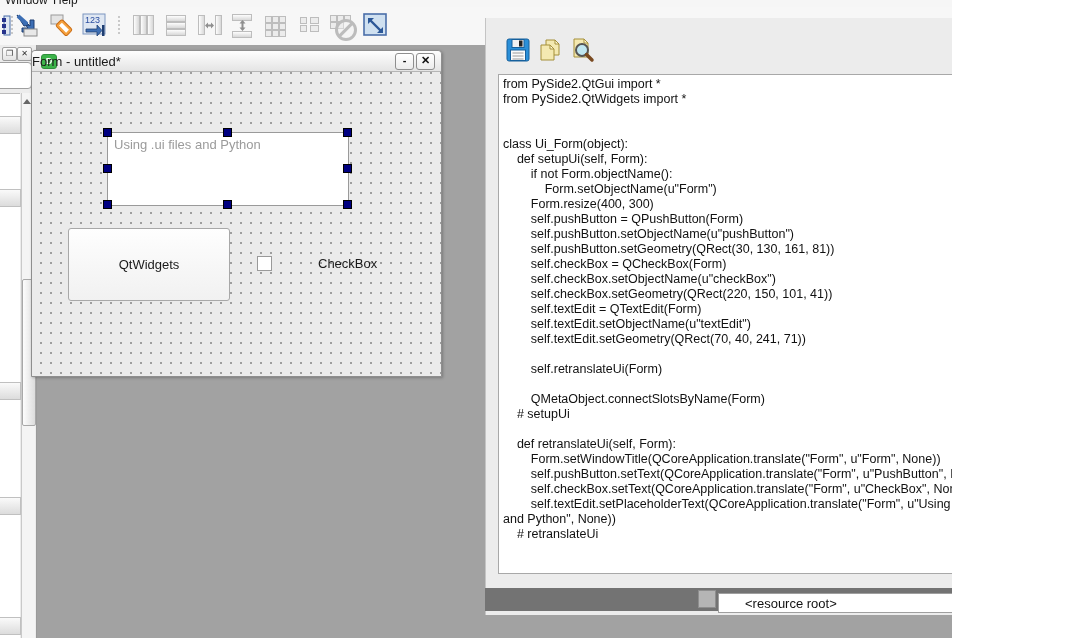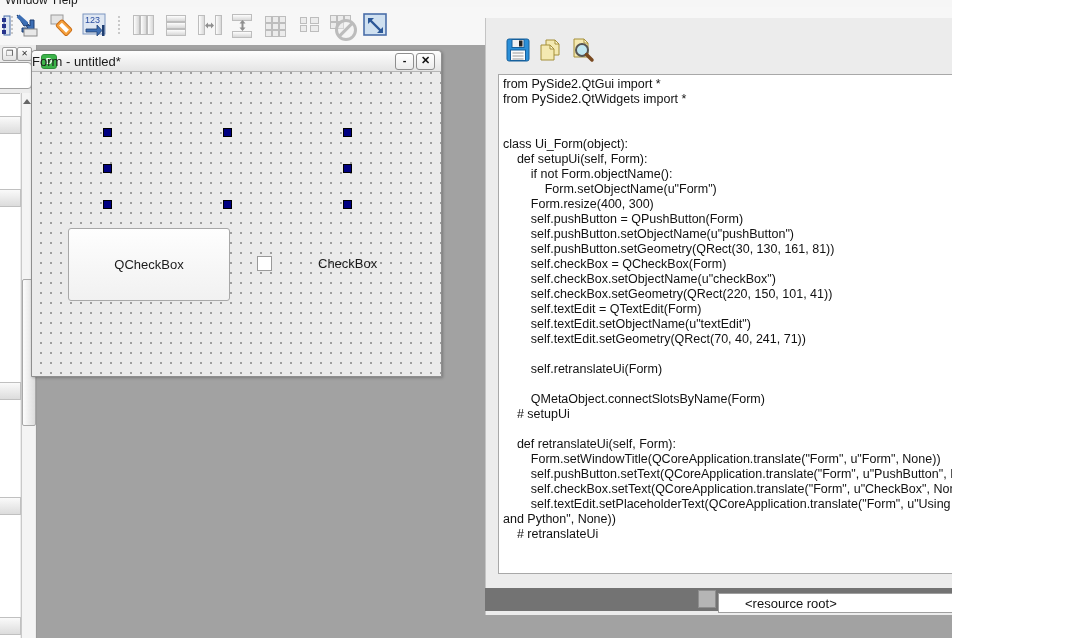--- a/index.html
+++ b/index.html
@@ -237,32 +237,35 @@
 
   <div class="abs formwin">
     <div class="titlebar">
       <div class="fw-icon">D</div>
       <div class="fw-title">Form - untitled*</div>
       <div class="fw-btn fw-min">-</div>
       <div class="fw-btn fw-close">✕</div>
     </div>
     <div class="fw-canvas">
 
+      <div class="textedit">
+        <div class="ph">Using .ui files and Python</div>
+      </div>
 
       <div class="handle" style="left:71px;top:56px;"></div>
       <div class="handle" style="left:191px;top:56px;"></div>
       <div class="handle" style="left:311px;top:56px;"></div>
       <div class="handle" style="left:71px;top:92px;"></div>
       <div class="handle" style="left:311px;top:92px;"></div>
       <div class="handle" style="left:71px;top:128px;"></div>
       <div class="handle" style="left:191px;top:128px;"></div>
       <div class="handle" style="left:311px;top:128px;"></div>
 
       <div class="pushbtn">
-        <span>QCheckBox</span>
+        <span>QtWidgets</span>
       </div>
 
       <div class="checkbox">
         <div class="box"></div>
         <div class="lbl">CheckBox</div>
       </div>
     </div>
   </div>
 
   <div class="abs codedlg">

